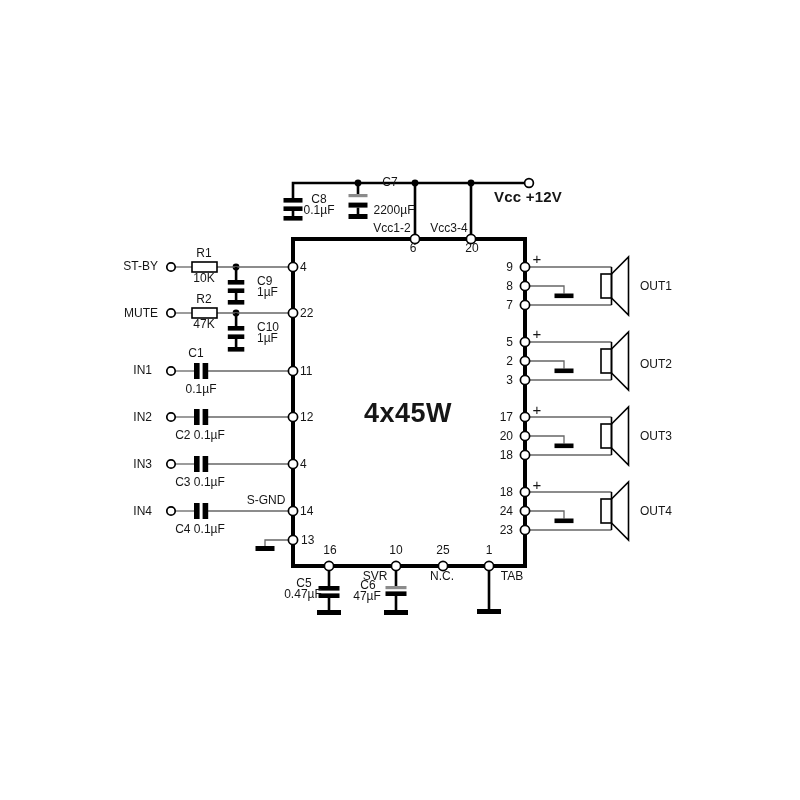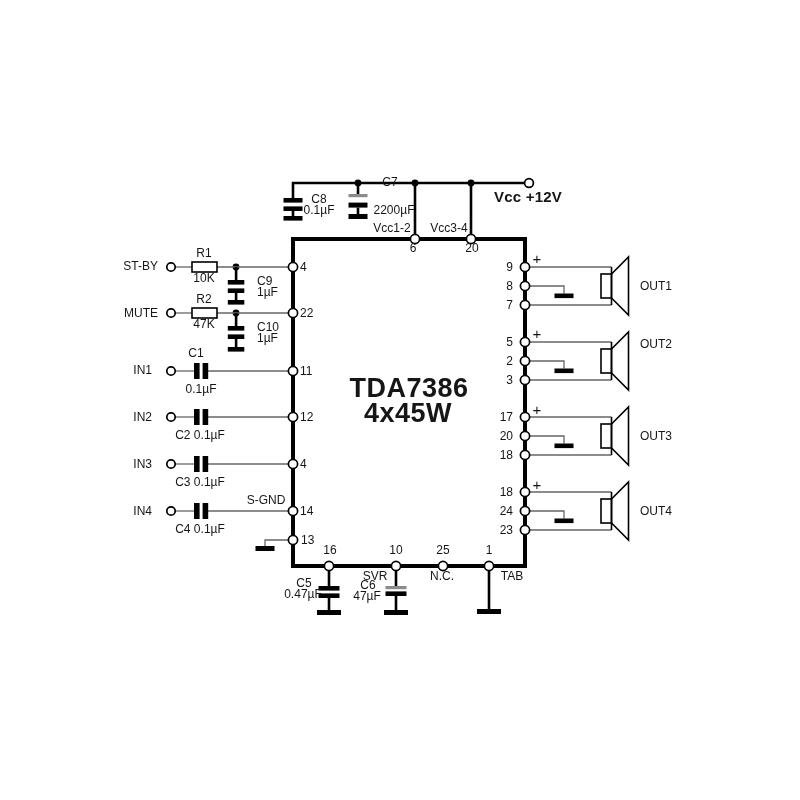--- a/index.html
+++ b/index.html
@@ -234,21 +234,20 @@
   <div class="lbl l" style="left:300px;top:417px">12</div>
   <div class="lbl r" style="left:152px;top:463.5px">IN3</div>
   <div class="lbl" style="left:200px;top:481.5px">C3 0.1µF</div>
   <div class="lbl l" style="left:300px;top:464px">4</div>
   <div class="lbl r" style="left:152px;top:510.5px">IN4</div>
   <div class="lbl" style="left:200px;top:528.5px">C4 0.1µF</div>
   <div class="lbl l" style="left:300px;top:511px">14</div>
   <div class="lbl" style="left:266px;top:500px">S-GND</div>
   <div class="lbl l" style="left:301px;top:540px">13</div>
 
-  <div class="lbl chiptxt" style="left:409px;top:388px">TDA7386</div>
   <div class="lbl chiptxt" style="left:408px;top:413px">4x45W</div>
 
   <div class="lbl plus" style="left:537px;top:258px">+</div>
   <div class="lbl plus" style="left:537px;top:332.5px">+</div>
   <div class="lbl plus" style="left:537px;top:408.5px">+</div>
   <div class="lbl plus" style="left:537px;top:483.5px">+</div>
 
   <div class="lbl r" style="left:513px;top:267px">9</div>
   <div class="lbl r" style="left:513px;top:286px">8</div>
   <div class="lbl r" style="left:513px;top:305px">7</div>
@@ -256,21 +255,21 @@
   <div class="lbl r" style="left:513px;top:361px">2</div>
   <div class="lbl r" style="left:513px;top:380px">3</div>
   <div class="lbl r" style="left:513px;top:417px">17</div>
   <div class="lbl r" style="left:513px;top:436px">20</div>
   <div class="lbl r" style="left:513px;top:455px">18</div>
   <div class="lbl r" style="left:513px;top:492px">18</div>
   <div class="lbl r" style="left:513px;top:511px">24</div>
   <div class="lbl r" style="left:513px;top:530px">23</div>
 
   <div class="lbl l" style="left:640px;top:286px">OUT1</div>
-  <div class="lbl l" style="left:640px;top:344px">OUT2</div>
+  <div class="lbl l" style="left:640px;top:364px">OUT2</div>
   <div class="lbl l" style="left:640px;top:435.5px">OUT3</div>
   <div class="lbl l" style="left:640px;top:510.5px">OUT4</div>
 
   <div class="lbl" style="left:330px;top:549.5px">16</div>
   <div class="lbl" style="left:396px;top:549.5px">10</div>
   <div class="lbl" style="left:443px;top:549.5px">25</div>
   <div class="lbl" style="left:489px;top:549.5px">1</div>
   <div class="lbl" style="left:304px;top:583px">C5</div>
   <div class="lbl" style="left:303px;top:593.5px">0.47µF</div>
   <div class="lbl" style="left:375px;top:576px">SVR</div>

